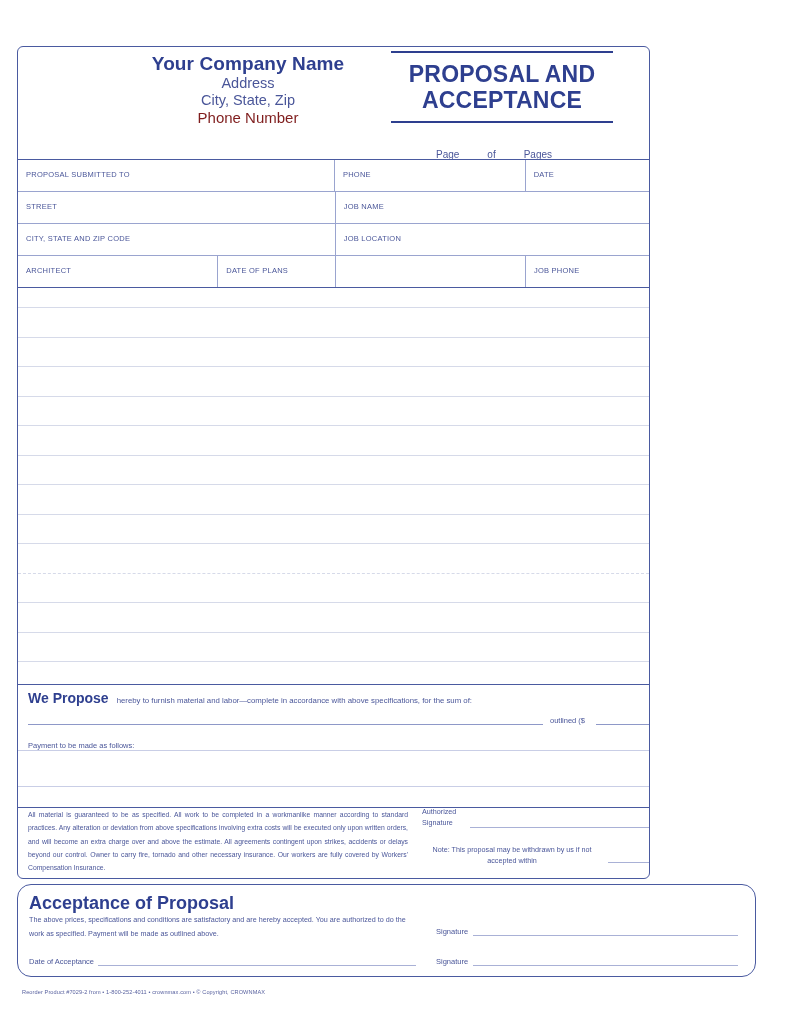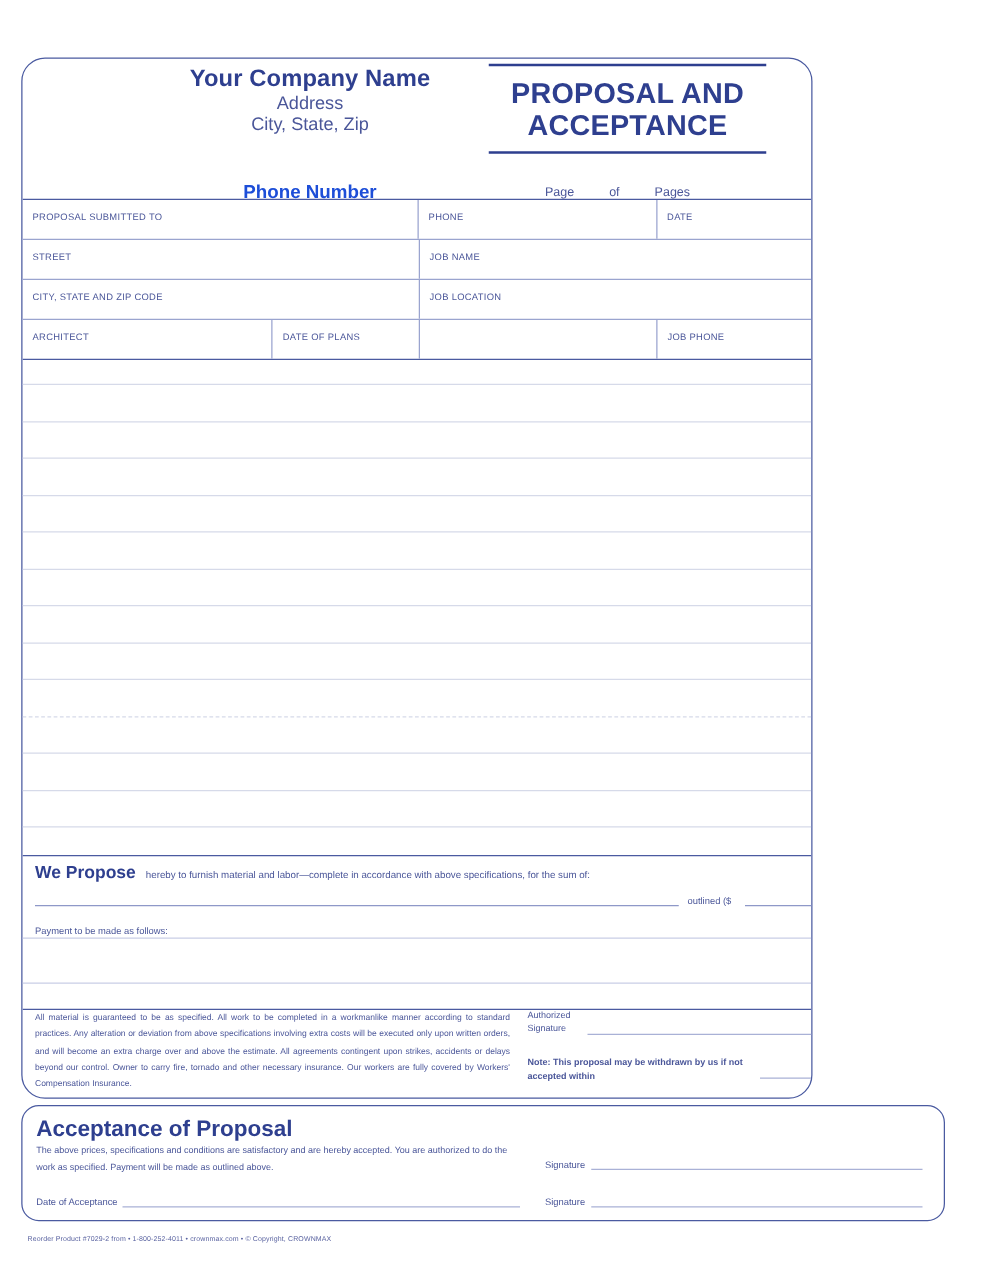--- a/index.html
+++ b/index.html
@@ -23,21 +23,21 @@
   }
 
   
   .main-card {
     position: absolute;
     left: 17px;
     top: 46px;
     width: 633px;
     height: 833px;
     border: 1.5px solid #4a5aa0;
-    border-radius: 19px;
+    border-radius: 6px;
     box-sizing: border-box;
     background: #fff;
     overflow: hidden;
   }
 
   
   .header {
     position: relative;
     height: 98px;
   }
@@ -56,23 +56,22 @@
     letter-spacing: 0.1px;
   }
   .company-address,
   .company-citystate {
     font-size: 14.5px;
     color: #4a5699;
     font-weight: normal;
   }
   .company-phone {
     font-size: 15px;
-    font-weight: bold;
-    color: #1d4ed8;
-    margin-top: 36px;
+    font-weight: normal;
+    color: #7f1d1d;
   }
 
   .title-block {
     position: absolute;
     right: 36px;
     top: 4px;
     width: 222px;
     text-align: center;
   }
   .title-rule-top {
@@ -287,22 +286,21 @@
     border-top: 0.9px solid #a9b1d6;
   }
   .note-text {
     position: absolute;
     left: 404px;
     top: 42px;
     width: 180px;
     font-size: 7.2px;
     line-height: 1.55;
     color: #4a5699;
-    text-align: left;
-    font-weight: bold;
+    text-align: center;
   }
   .note-line {
     position: absolute;
     left: 590px;
     top: 60px;
     width: 136px;
     border-top: 0.9px solid #a9b1d6;
   }
   .days-lbl {
     position: absolute;

